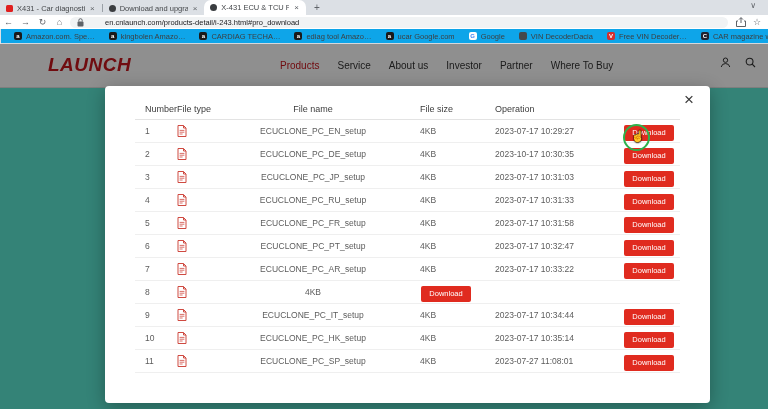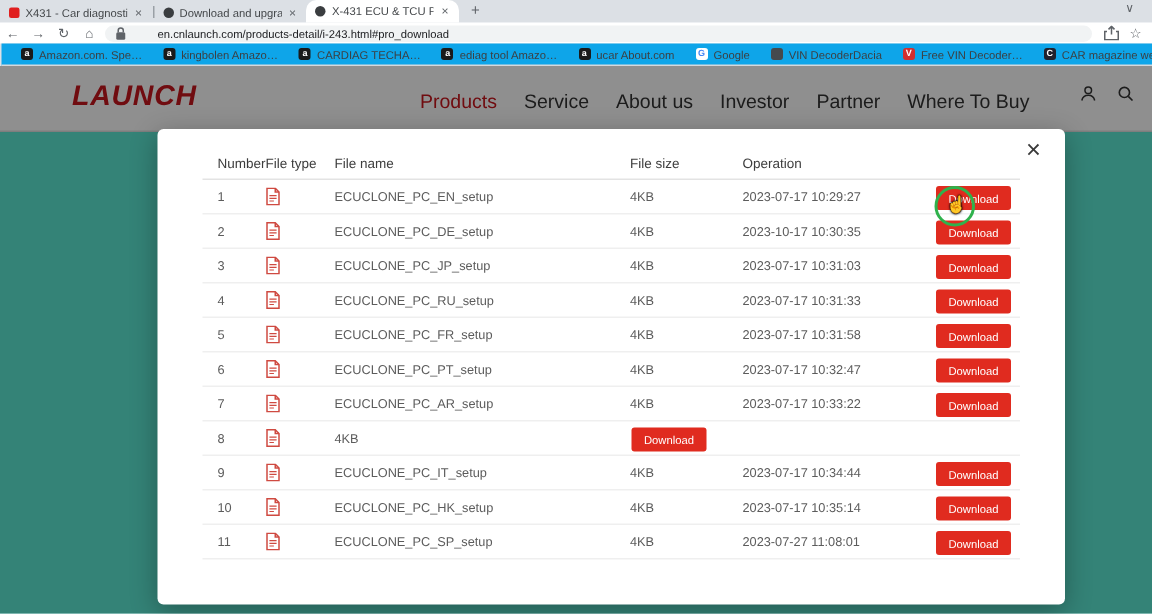--- a/index.html
+++ b/index.html
@@ -36,39 +36,39 @@
     text-align:center; font-weight:bold; flex:none; }
   .bm .lbl { font-size:7.5px; color:#3c4043; white-space:nowrap; }
 
   
   .page { position:absolute; left:0; top:44px; width:768px; height:365px; background:#5eead4; }
   .sitehdr { position:absolute; left:0; top:0; width:768px; height:44px; background:#fff;
     border-bottom:1px solid rgba(0,0,0,.12); }
   .logo { position:absolute; left:48px; top:10px; font-size:19px; font-weight:bold;
     font-style:italic; letter-spacing:.5px; color:#c8161d; }
   .sitenav { position:absolute; left:280px; top:16px; display:flex; gap:18px; }
-  .sitenav span { font-size:13px; color:#333; }
+  .sitenav span { font-size:10px; color:#333; }
   .sitenav span.on { color:#c8161d; }
   .hdr-icons { position:absolute; right:12px; top:13px; display:flex; gap:14px; }
 
   .dim { position:absolute; left:0; top:0; width:768px; height:365px;
     background:rgba(0,0,0,.44); }
 
   
   .modal { position:absolute; left:105px; top:42px; width:605px; height:317px;
     background:#fff; border-radius:4px; box-shadow:0 4px 18px rgba(0,0,0,.3);
     padding:12px 30px 0; }
   .modal-x { position:absolute; right:13px; top:2px; font-size:17px; color:#3a3a3a;
     font-weight:300; line-height:1; padding:3px; }
   .trow { display:grid; grid-template-columns:40px 46px 182px 78px 130px 69px;
     align-items:center; height:23px; border-bottom:1px solid #efefef; }
   .trow.head { height:22px; border-bottom:1px solid #e3e3e3; }
   .trow > :nth-child(1){ padding-left:10px; }
   .trow > :nth-child(2){ padding-left:2px; }
-  .trow > :nth-child(3){ padding-left:2px; }
+  .trow > :nth-child(3){ padding-left:2px;text-align:center; }
   .trow > :nth-child(4){ padding-left:17px; }
   .trow > :nth-child(5){ padding-left:14px; }
   .trow > :nth-child(6){ padding-left:12px; }
   .hcell { font-size:9px; color:#3d3d3d; }
   .cell { font-size:8.5px; color:#5c5c5c; white-space:nowrap; }
   .dl-btn { width:50px; height:16px; background:#e02b1f; color:#fff; font-size:7.5px;
     border:none; border-radius:2px; font-family:inherit; margin-left:1px; }
   .ficon { display:block; }
 
   
@@ -137,21 +137,21 @@
       <span class="lbl">CARDIAG TECHA…</span>
     </div>
 
     <div class="bm">
       <span class="ico" style="background: rgb(26, 26, 26); color: rgb(255, 255, 255);">a</span>
       <span class="lbl">ediag tool Amazo…</span>
     </div>
 
     <div class="bm">
       <span class="ico" style="background: rgb(26, 26, 26); color: rgb(255, 255, 255);">a</span>
-      <span class="lbl">ucar About.com</span>
+      <span class="lbl">ucar Google.com</span>
     </div>
 
     <div class="bm">
       <span class="ico" style="background: rgb(255, 255, 255); color: rgb(66, 133, 244);">G</span>
       <span class="lbl">Google</span>
     </div>
 
     <div class="bm">
       <span class="ico" style="background: rgb(69, 73, 77); color: rgb(255, 255, 255);"></span>
       <span class="lbl">VIN DecoderDacia</span>

